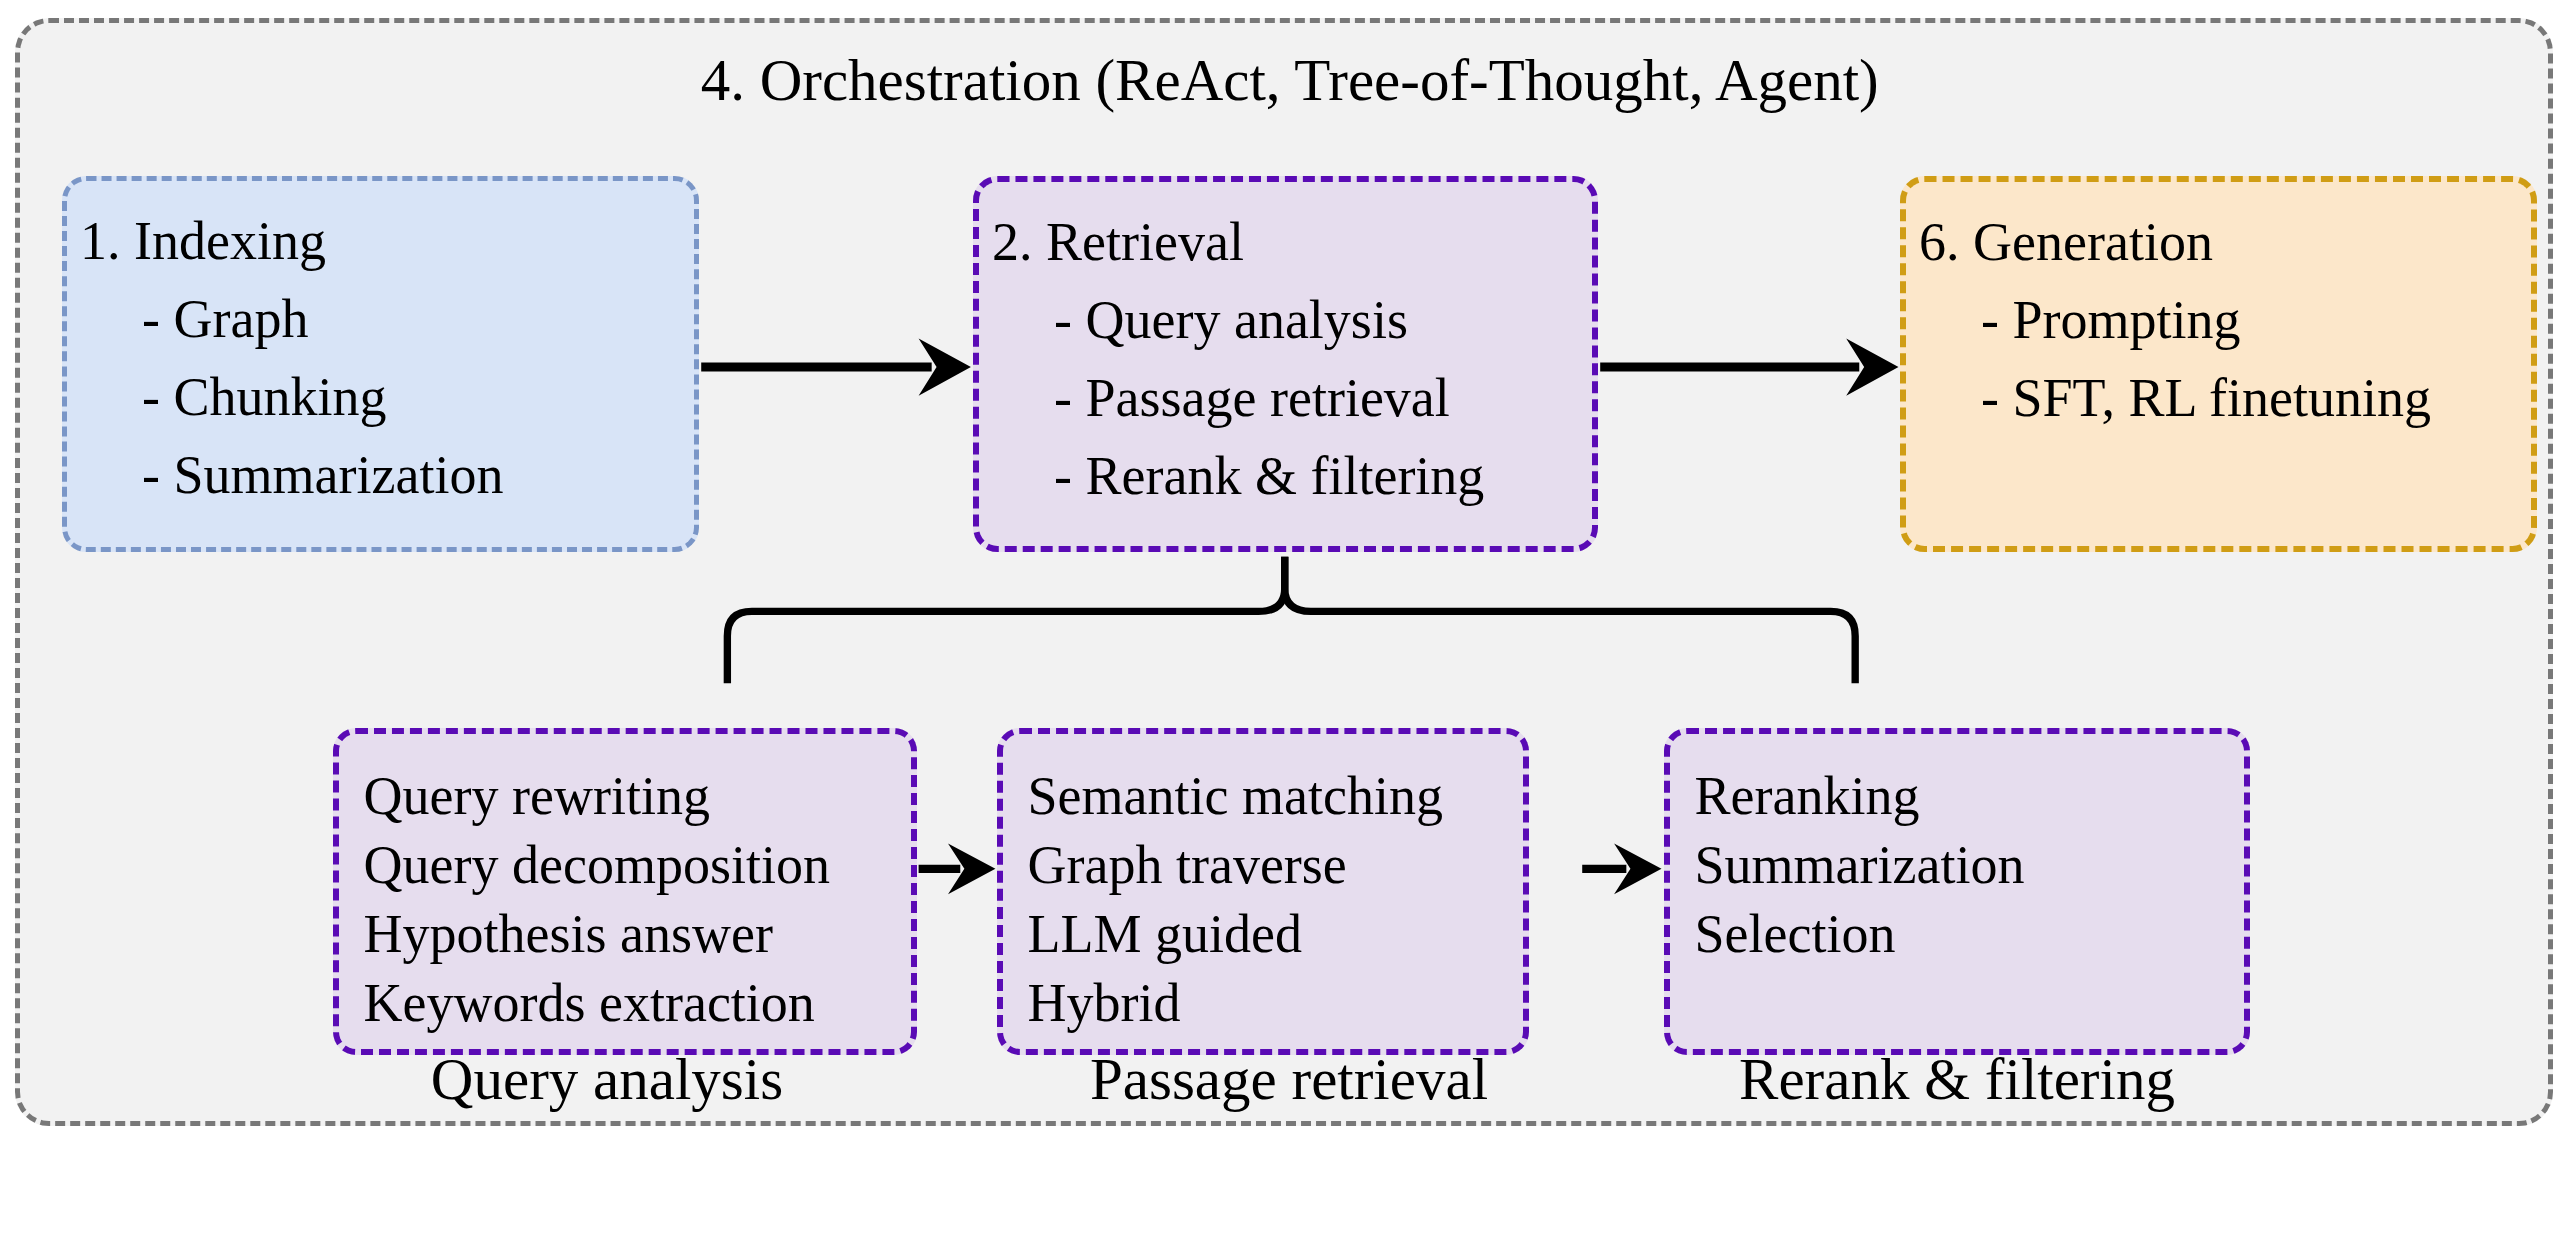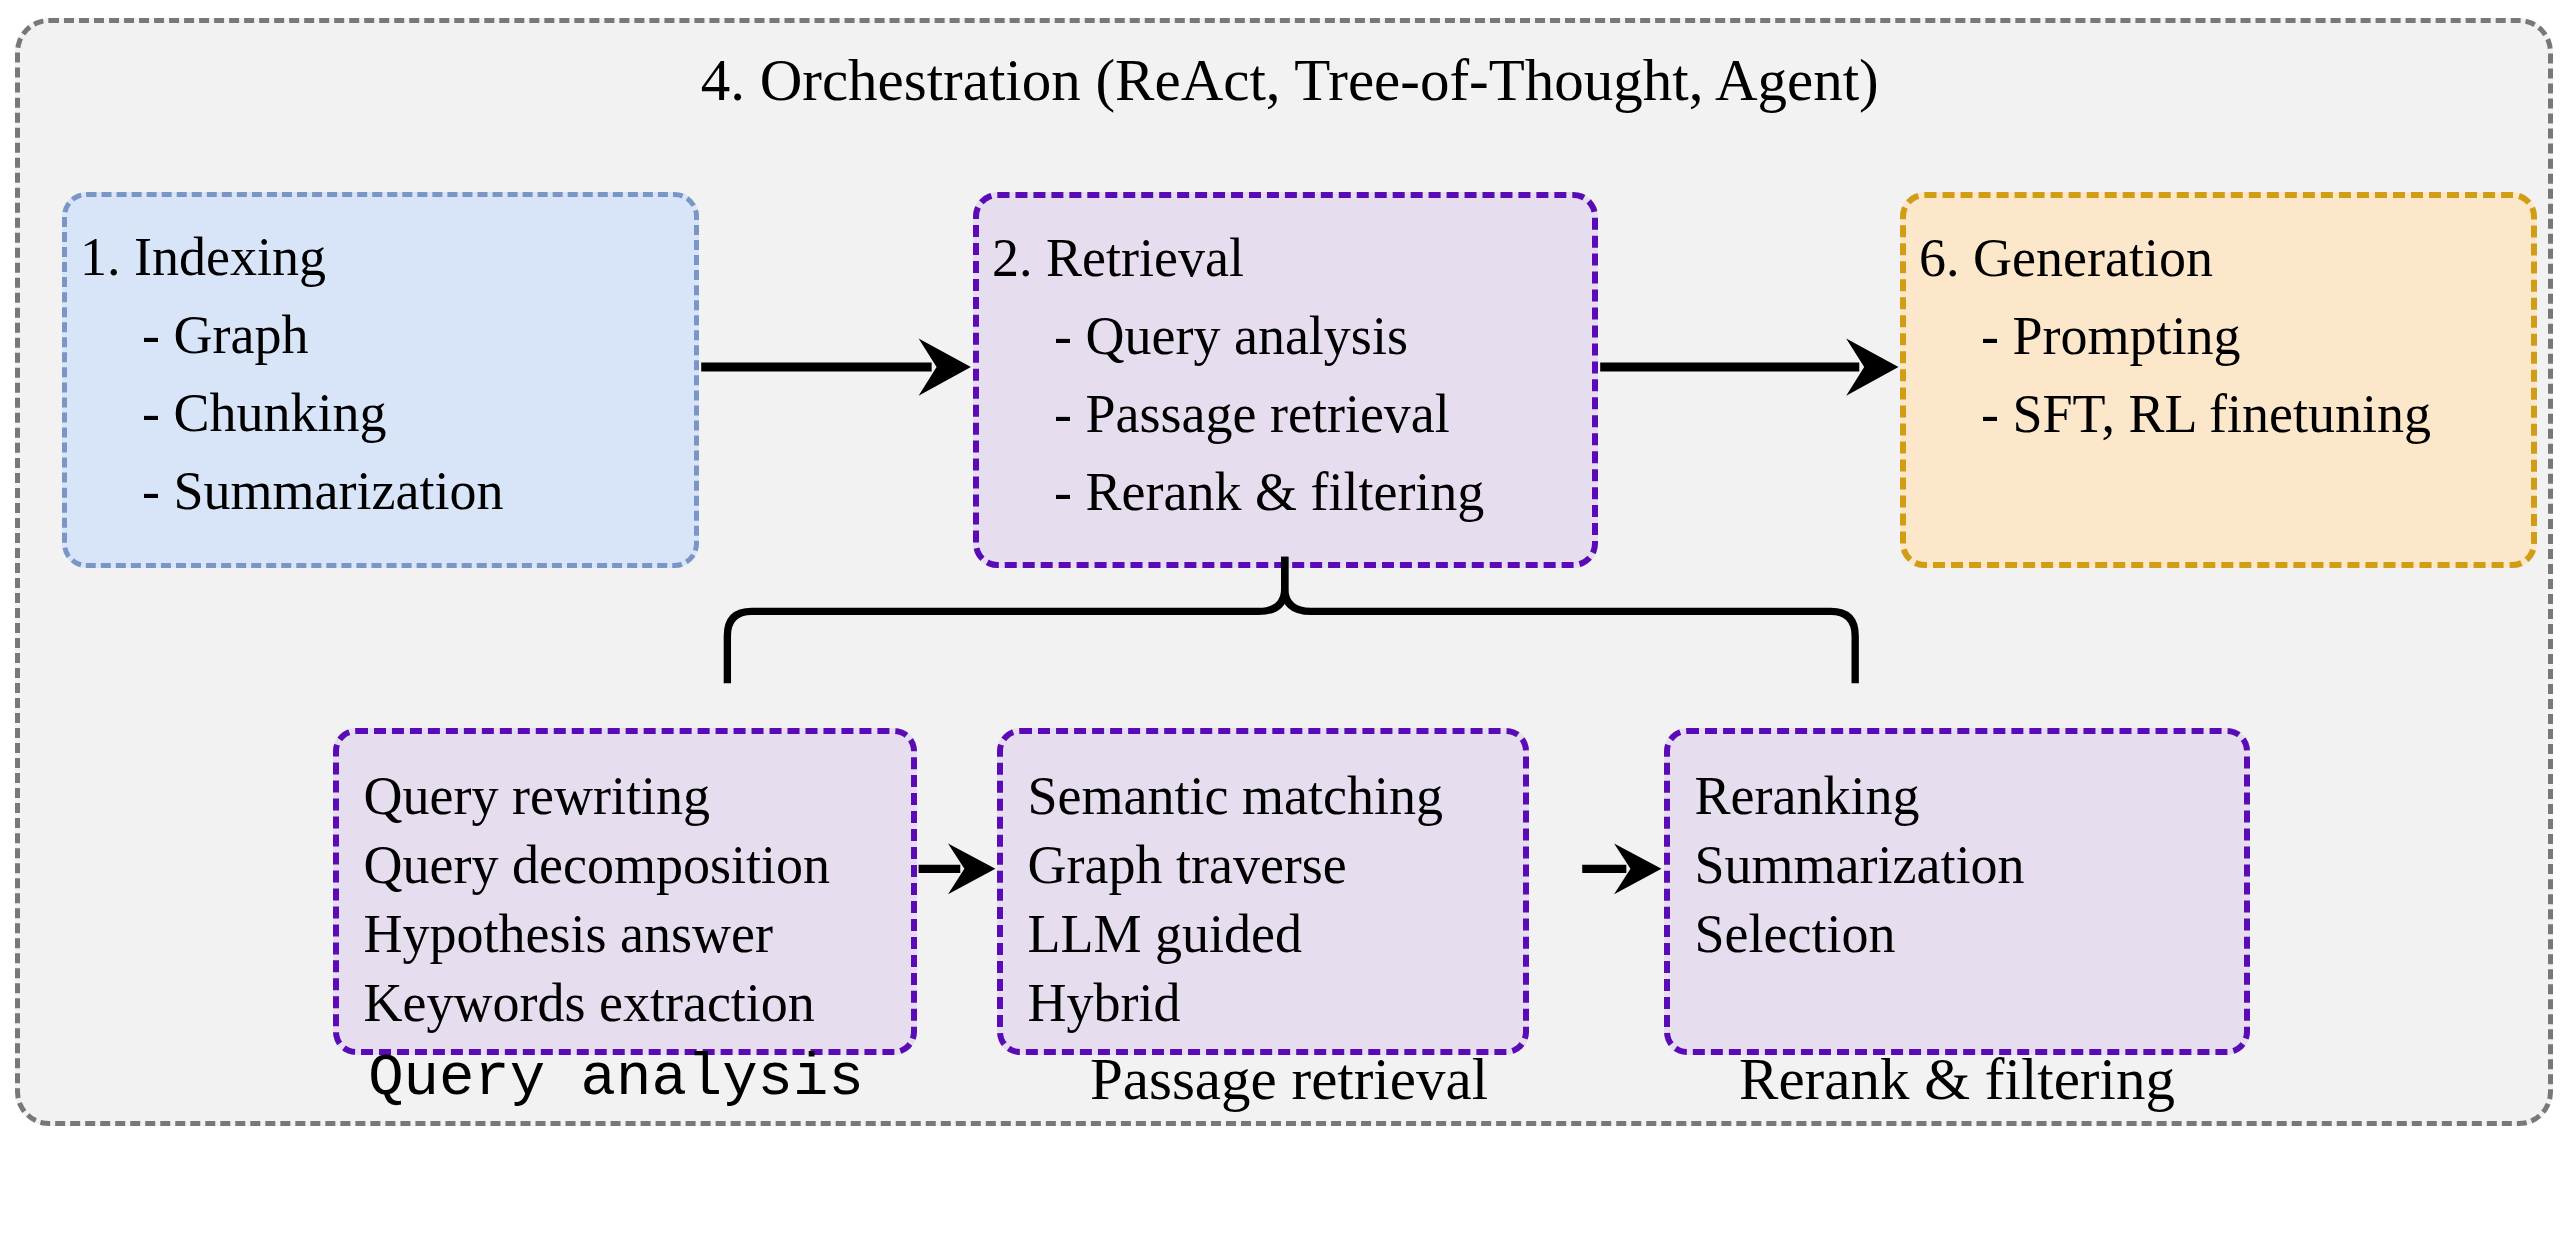--- a/index.html
+++ b/index.html
@@ -20,41 +20,41 @@
     background:var(--panel-fill);
     border:5.7px dashed var(--gray-border); border-radius:34px;
     box-sizing:border-box;
   }
   .title{
     position:absolute; left:14.7px; top:46px; width:2550px;
     text-align:center; font-size:59px; line-height:69px; white-space:nowrap;
   }
   .mainbox{
     position:absolute; top:176px; height:376px; box-sizing:border-box;
-    border-radius:24.5px; padding-top:21px;margin-top:16px;
+    border-radius:24.5px; padding-top:21px;
   }
   .mainbox .box-label{ font-size:54px; line-height:78px; padding-left:13px; white-space:nowrap;}
   .mainbox .box-item { font-size:54px; line-height:78px; padding-left:75px; white-space:nowrap;}
   .blue  { left:62px;  width:637px; background:var(--blue-fill);   border:5.7px dashed var(--blue-border);}
   .purple{ left:973px;width:625px; background:var(--purple-fill); border:6.5px dashed var(--purple-border);}
   .orange{ left:1900px;width:637px; background:var(--orange-fill); border:6.5px dashed var(--orange-border);}
   .subbox{
     position:absolute; top:728px; height:327px; box-sizing:border-box;
     background:var(--purple-fill); border:6.5px dashed var(--purple-border);
     border-radius:23px; padding-top:28px;
   }
   .subbox .sub-item{ font-size:54px; line-height:69px; padding-left:24.5px; white-space:nowrap;}
   .sub1{ left:333px;  width:584px;}
   .sub2{ left:997px; width:532px;}
   .sub3{ left:1664px; width:586px;}
   .caption{
     position:absolute; top:1044px; height:75px; font-size:59px; line-height:70px;
     text-align:center; white-space:nowrap;
   }
-  .cap1{ left:324px;  width:584px;font-family:Liberation Mono, monospace;}
+  .cap1{ left:315px;  width:584px;}
   .cap2{ left:997px; width:584px;}
   .cap3{ left:1664px; width:586px;}
   svg.overlay{ position:absolute; left:0; top:0; width:2576px; height:1249px; }
 </style>
 </head>
 <body>
 
 <div class="canvas">
 
   <div class="outer"></div>

